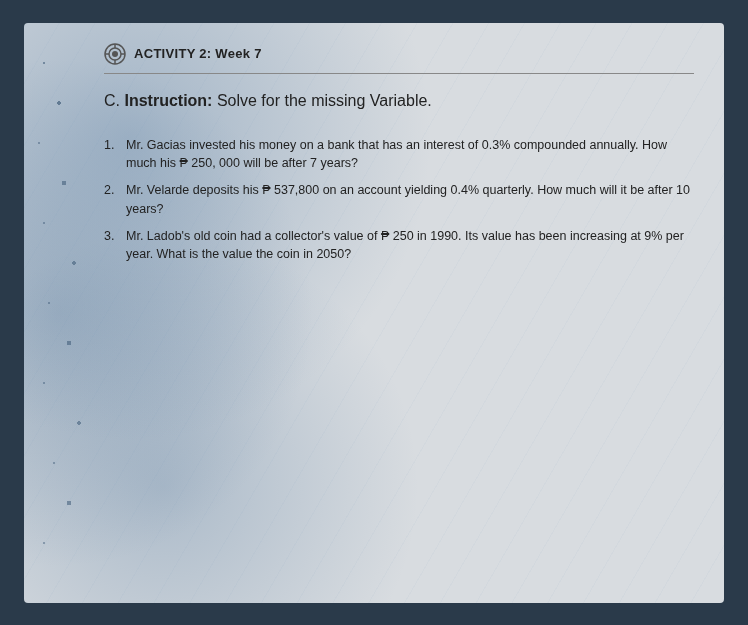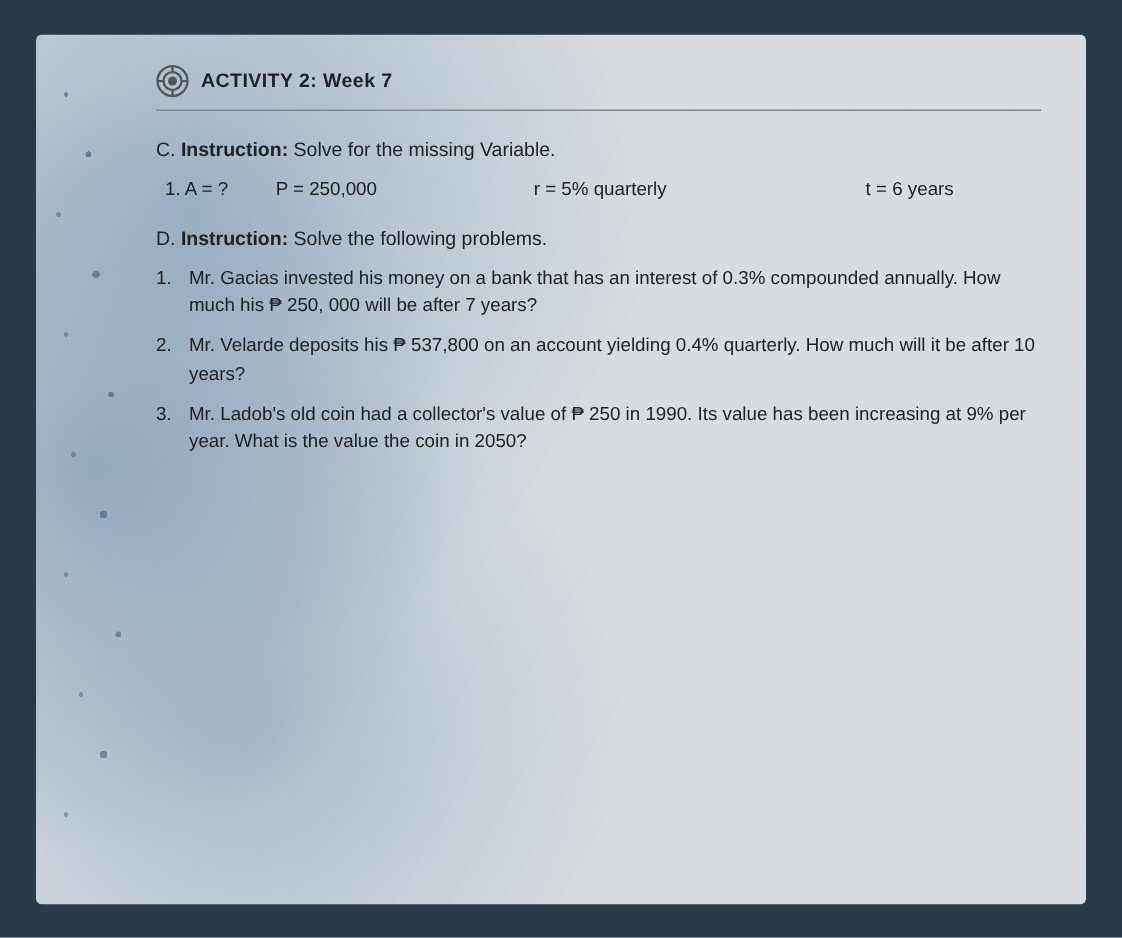--- a/index.html
+++ b/index.html
@@ -101,21 +101,21 @@
       text-align: center;
     }
 
     
     .section-c {
       margin-bottom: 16px;
     }
 
     .instruction-line {
       margin-bottom: 10px;
-      font-size: 13px;
+      font-size: 16px;
       color: #222;
     }
 
     .instruction-line strong {
       font-weight: bold;
     }
 
     .problems-table {
       width: 100%;
       border-collapse: collapse;
@@ -195,35 +195,25 @@
     </div>
 
     <div class="section-c">
       <div class="instruction-line">
         <span>C.</span>
         <strong>Instruction:</strong><span> Solve for the missing Variable.</span>
       </div>
 
       <table class="problems-table">
         <tbody id="problems-tbody">
-        <tr>
-      <td>1. A = ?</td>
-      <td>P = 250,000</td>
-      <td>r = 5% quarterly</td>
-      <td>t = 6 years</td>
-    </tr>
           </tbody>
       </table>
     </div>
 
     <div class="section-d">
-      <div class="instruction-line">
-        <span>D.</span>
-        <strong>Instruction:</strong><span> Solve the following problems.</span>
-      </div>
 
       <div class="word-problems" id="word-problems-container">
       <div class="word-problem-item">
       <span class="wp-number">1.</span>
       <span class="wp-text">Mr. Gacias invested his money on a bank that has an interest of 0.3% compounded annually. How much his ₱ 250, 000 will be after 7 years?</span>
     </div>
           <div class="word-problem-item">
       <span class="wp-number">2.</span>
       <span class="wp-text">Mr. Velarde deposits his ₱ 537,800 on an account yielding 0.4% quarterly. How much will it be after 10 years?</span>
     </div>

